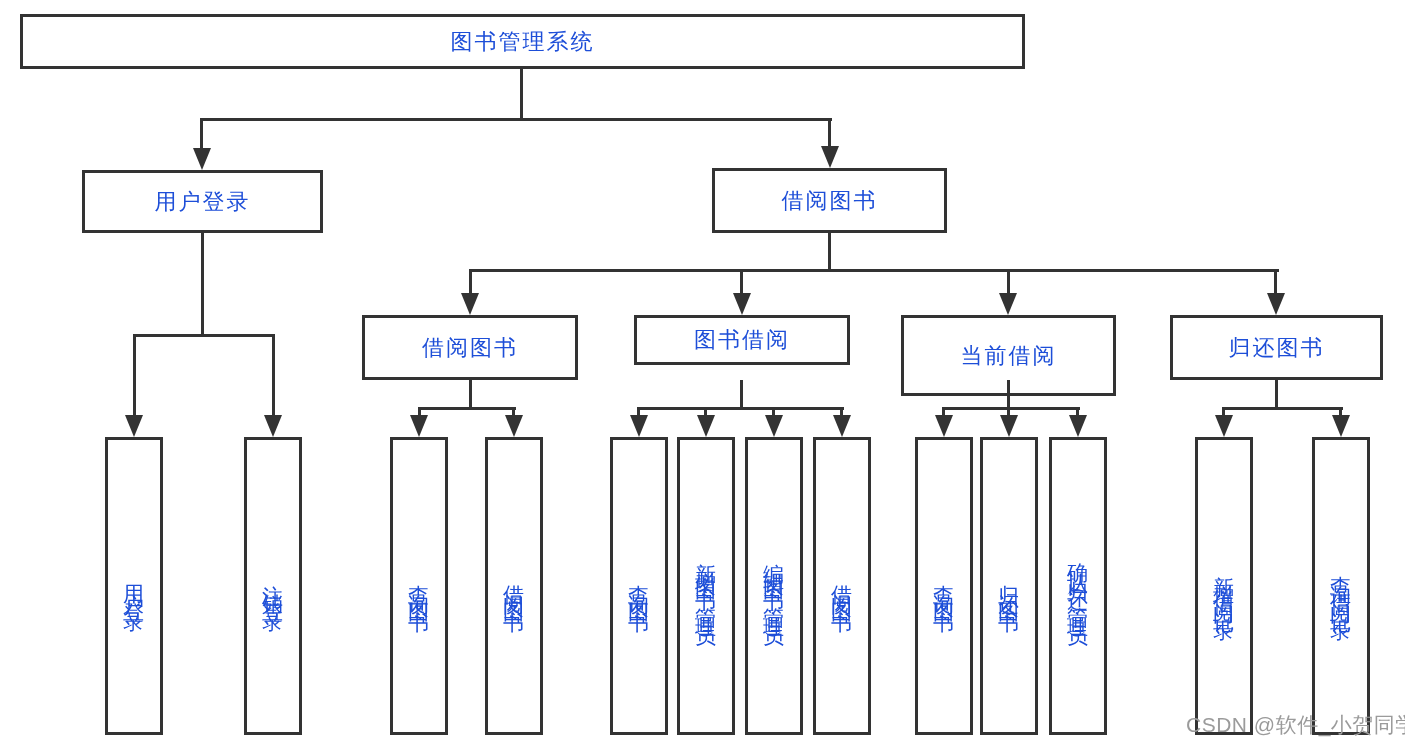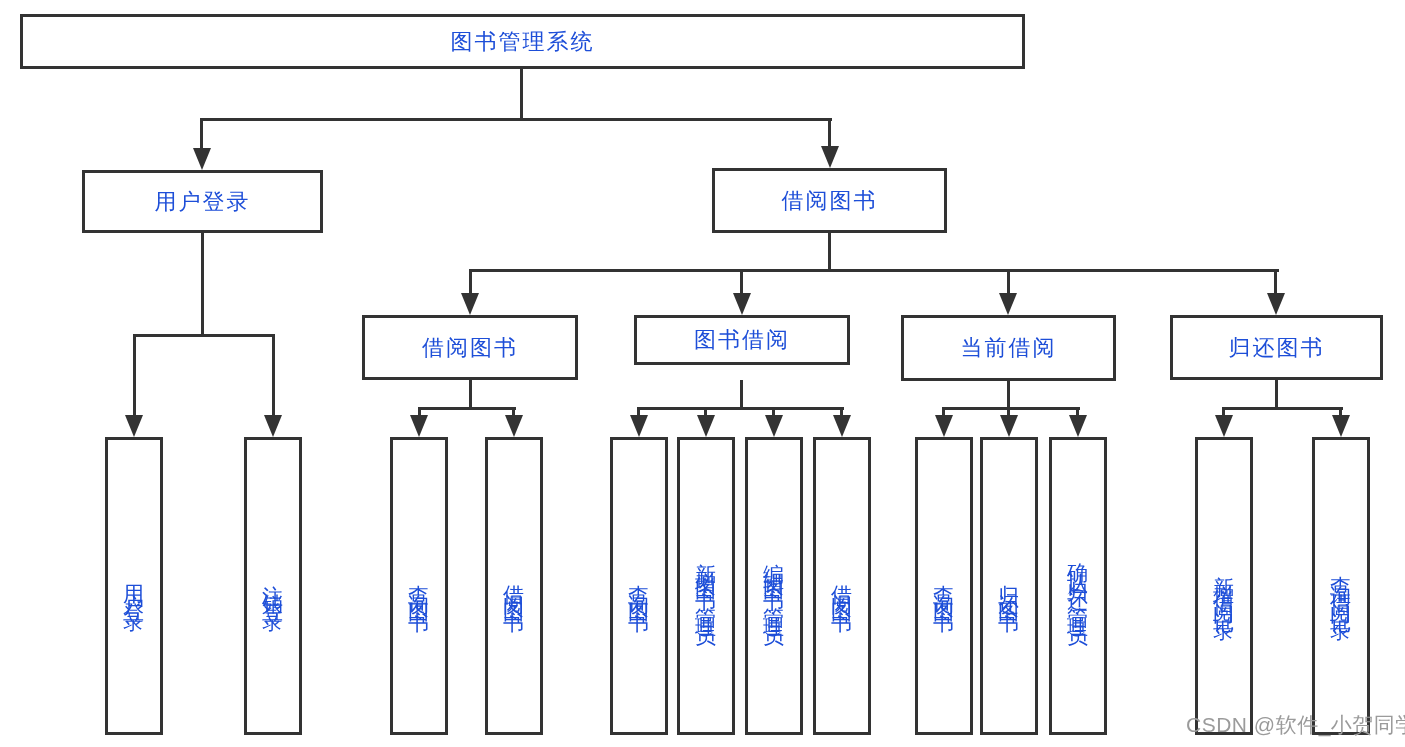--- a/index.html
+++ b/index.html
@@ -101,21 +101,21 @@
   <div class="arrow" style="left:999px; top:293px;"></div>
   <div class="vline" style="left:1274px; top:272px; width:3px; height:21px;"></div>
   <div class="arrow" style="left:1267px; top:293px;"></div>
 
   <div class="node" style="left:362px; top:315px; width:216px; height:65px;">
     <span class="htext">借阅图书</span>
   </div>
   <div class="node" style="left:634px; top:315px; width:216px; height:50px;">
     <span class="htext">图书借阅</span>
   </div>
-  <div class="node" style="left:901px; top:315px; width:215px; height:66px;">
+  <div class="node" style="left:901px; top:315px; width:215px; height:81px;">
     <span class="htext">当前借阅</span>
   </div>
   <div class="node" style="left:1170px; top:315px; width:213px; height:65px;">
     <span class="htext">归还图书</span>
   </div>
 
   <div class="vline" style="left:469px; top:380px; width:3px; height:29px;"></div>
   <div class="hline" style="left:418px; top:407px; width:98px; height:3px;"></div>
   <div class="vline" style="left:418px; top:410px; width:3px; height:5px;"></div>
   <div class="arrow" style="left:410px; top:415px;"></div>

